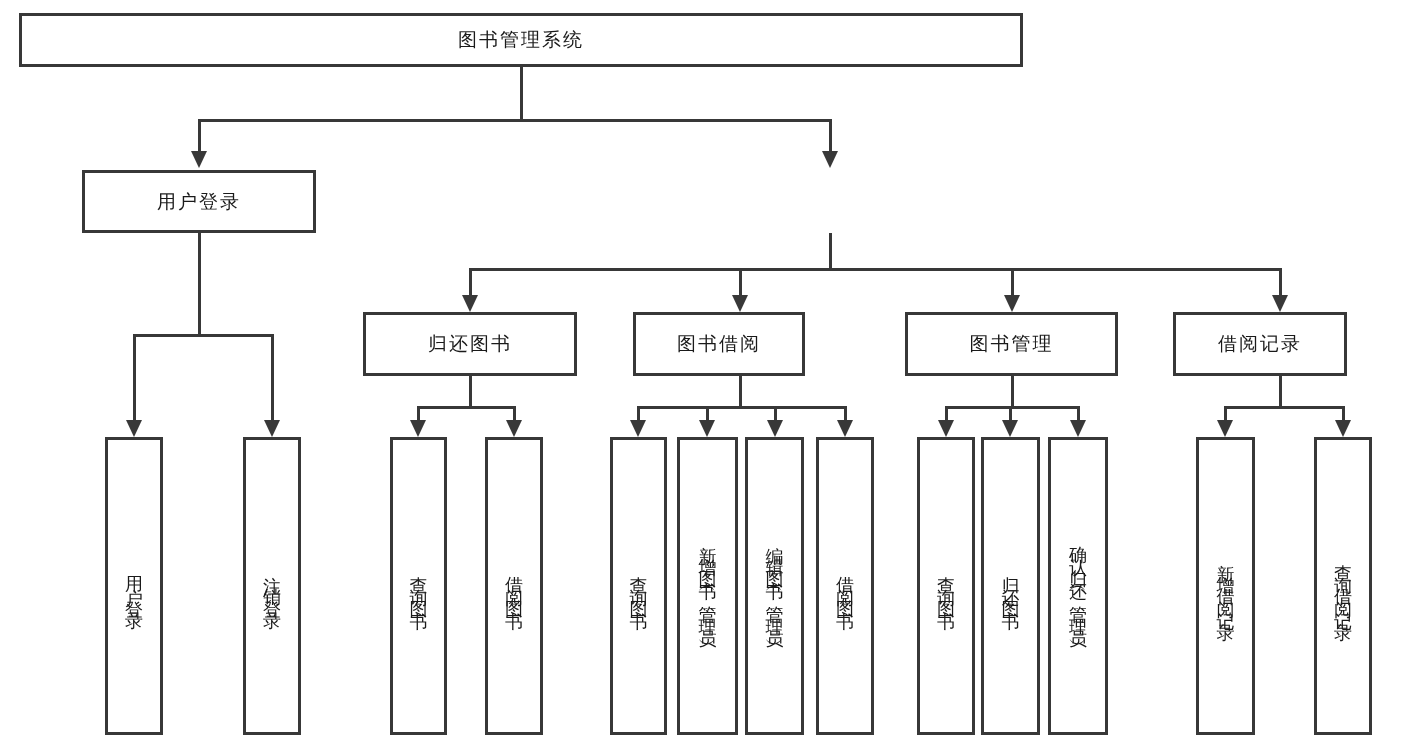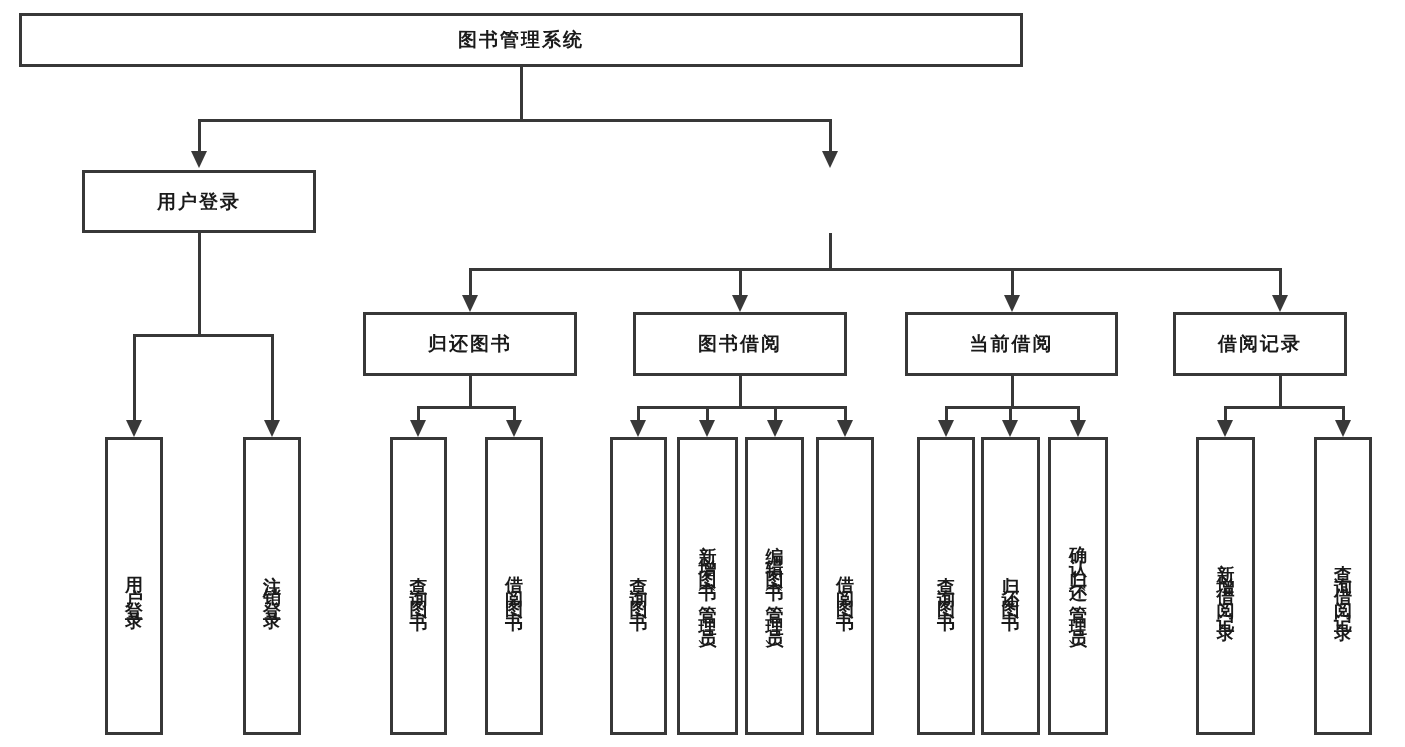--- a/index.html
+++ b/index.html
@@ -2,21 +2,20 @@
 <html><head>
 <meta charset="utf-8">
 <style>
   html,body{margin:0;padding:0;background:#ffffff;}
   #canvas{
     position:relative;
     width:1405px;height:747px;
     background:#ffffff;
     font-family:"Liberation Sans", sans-serif;
     overflow:hidden;
-    font-weight:bold;
   }
   .box{
     position:absolute;
     box-sizing:border-box;
     border:3px solid #383838;
     background:#ffffff;
     display:flex;
     align-items:center;
     justify-content:center;
   }
@@ -61,25 +60,25 @@
     <span class="label">图书管理系统</span>
   </div>
 
   <div class="box" style="left:82px;top:170px;width:234px;height:63px">
     <span class="label">用户登录</span>
   </div>
 
   <div class="box" style="left:363px;top:312px;width:214px;height:64px">
     <span class="label">归还图书</span>
   </div>
-  <div class="box" style="left:633px;top:312px;width:214px;height:64px">
+  <div class="box" style="left:633px;top:312px;width:172px;height:64px">
     <span class="label">图书借阅</span>
   </div>
   <div class="box" style="left:905px;top:312px;width:213px;height:64px">
-    <span class="label">当前借阅</span>
+    <span class="label">图书管理</span>
   </div>
   <div class="box" style="left:1173px;top:312px;width:174px;height:64px">
     <span class="label">借阅记录</span>
   </div>
 
   <div class="box v" style="left:105px;top:437px;width:58px;height:298px">
     <span class="label">用户登录</span>
   </div>
   <div class="box v" style="left:243px;top:437px;width:58px;height:298px">
     <span class="label">注销登录</span>

